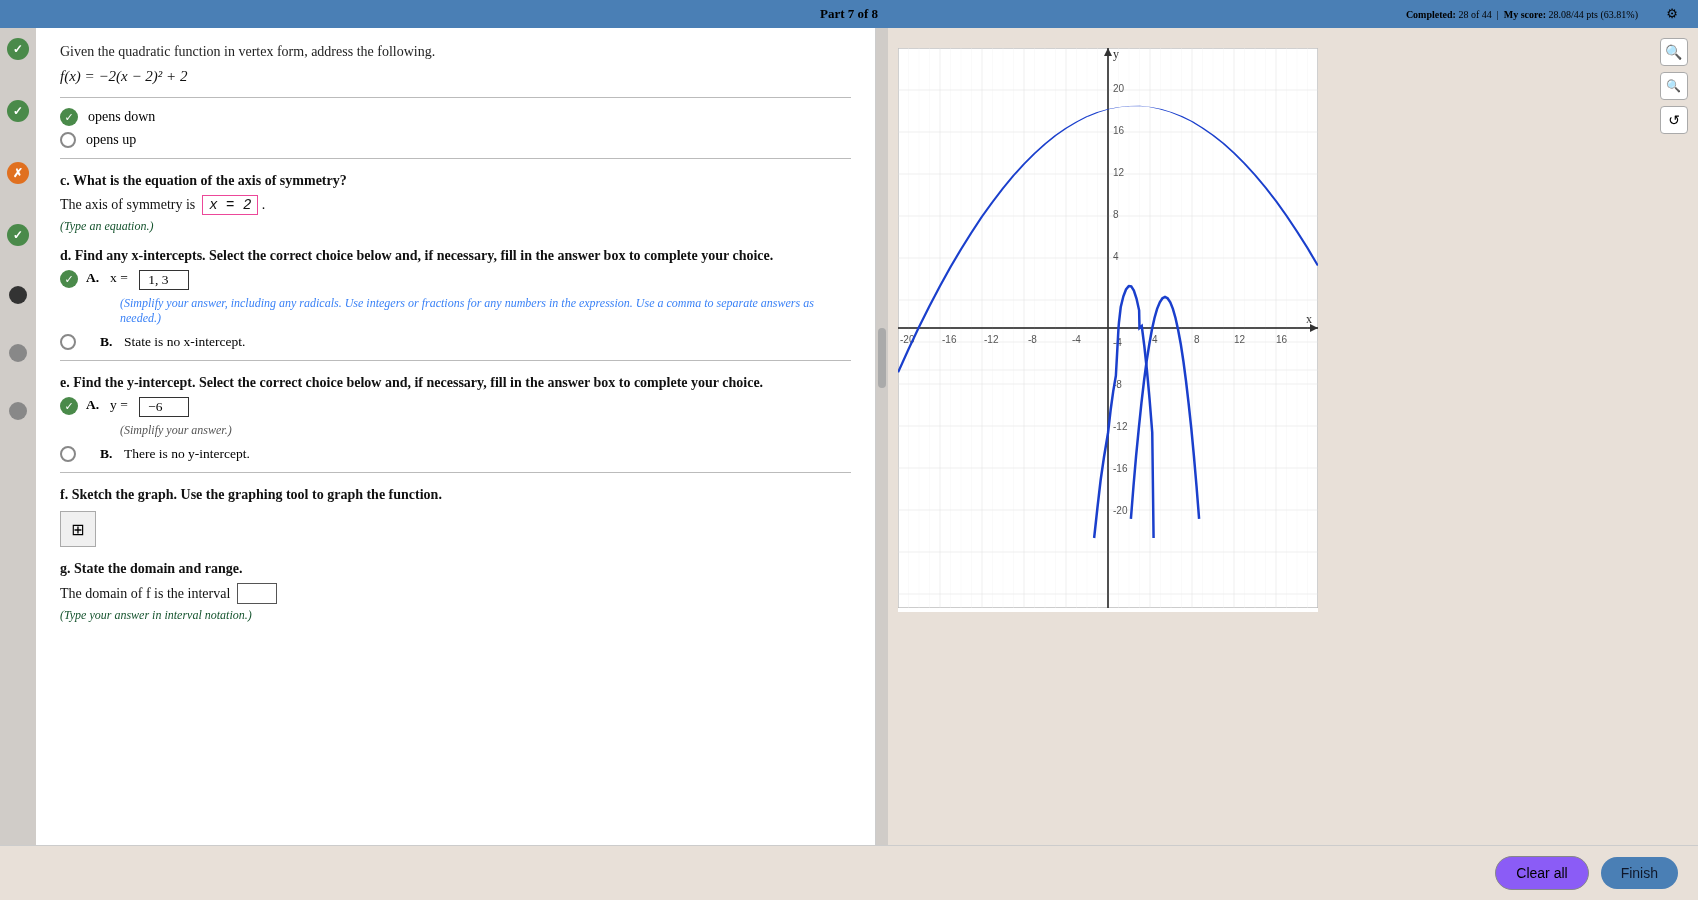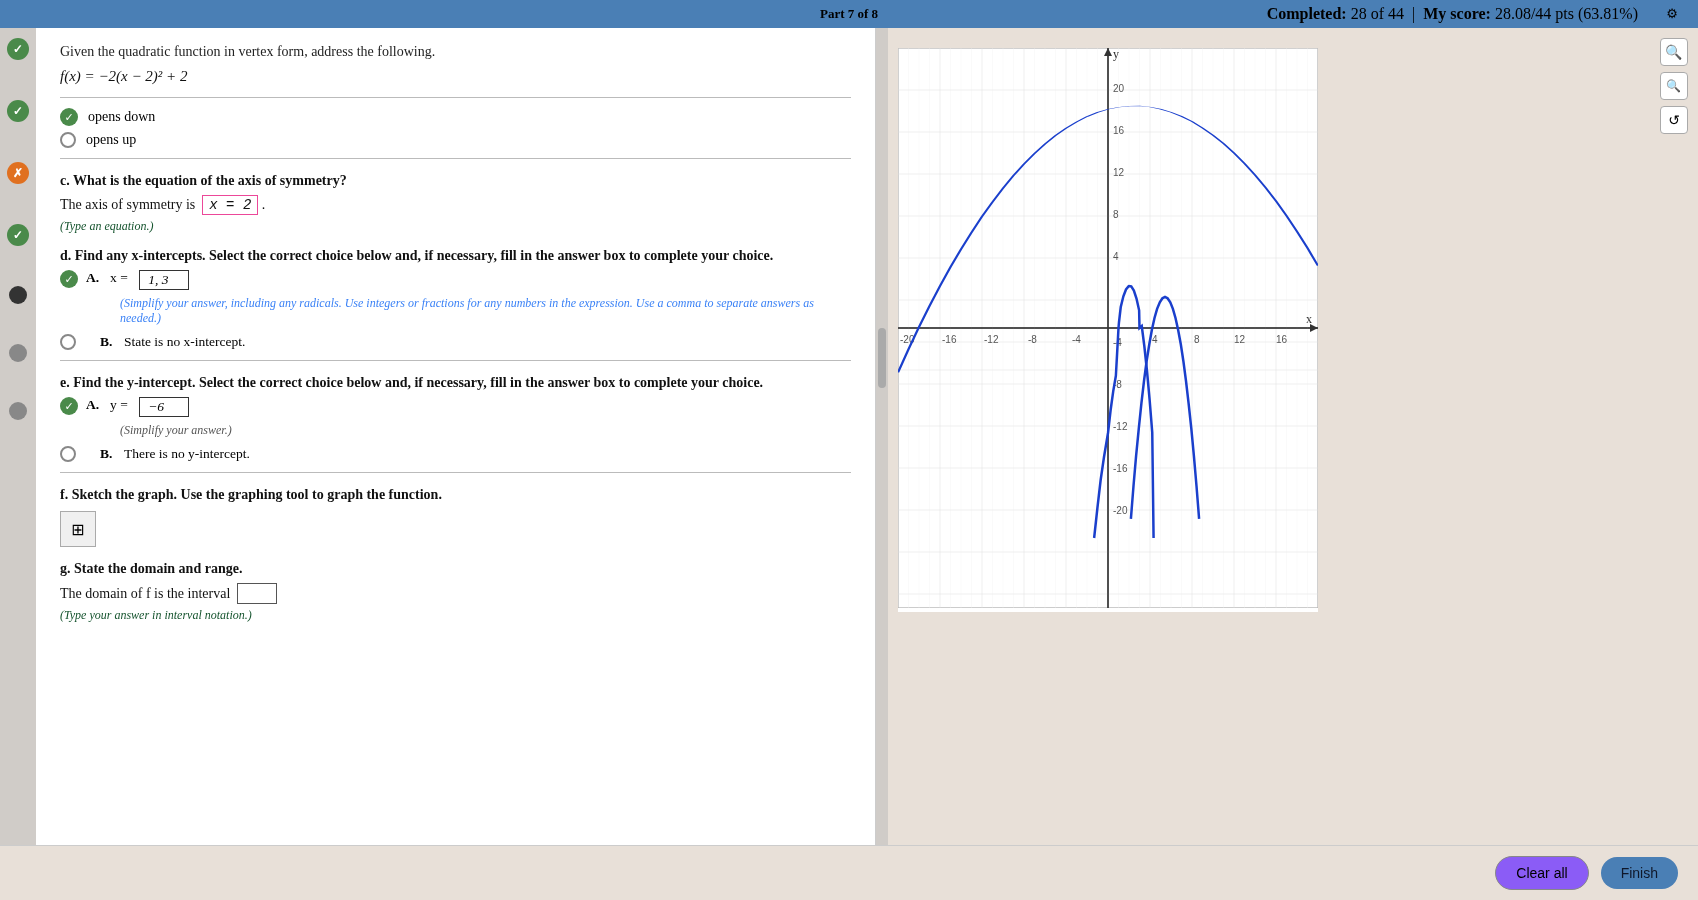--- a/index.html
+++ b/index.html
@@ -24,21 +24,21 @@
       font-size: 13px;
       min-height: 28px;
       position: relative;
     }
     .top-bar .part-label {
       font-weight: bold;
     }
     .top-bar .score-info {
       position: absolute;
       right: 60px;
-      font-size: 16px;
+      font-size: 10px;
     }
     .top-bar .score-info strong {
       font-weight: bold;
     }
     .top-bar .settings-icon {
       position: absolute;
       right: 20px;
       cursor: pointer;
     }
 
@@ -180,21 +180,20 @@
       font-size: 13.5px;
     }
     .choice-label {
       font-weight: bold;
       min-width: 16px;
     }
 
     .answer-box-inline {
       border: 1px solid #333;
       padding: 1px 8px;
-      font-style: italic;
       display: inline-block;
       min-width: 50px;
       background: white;
     }
 
     .graph-tool-btn {
       width: 36px;
       height: 36px;
       border: 1px solid #aaa;
       background: #f0f0f0;

